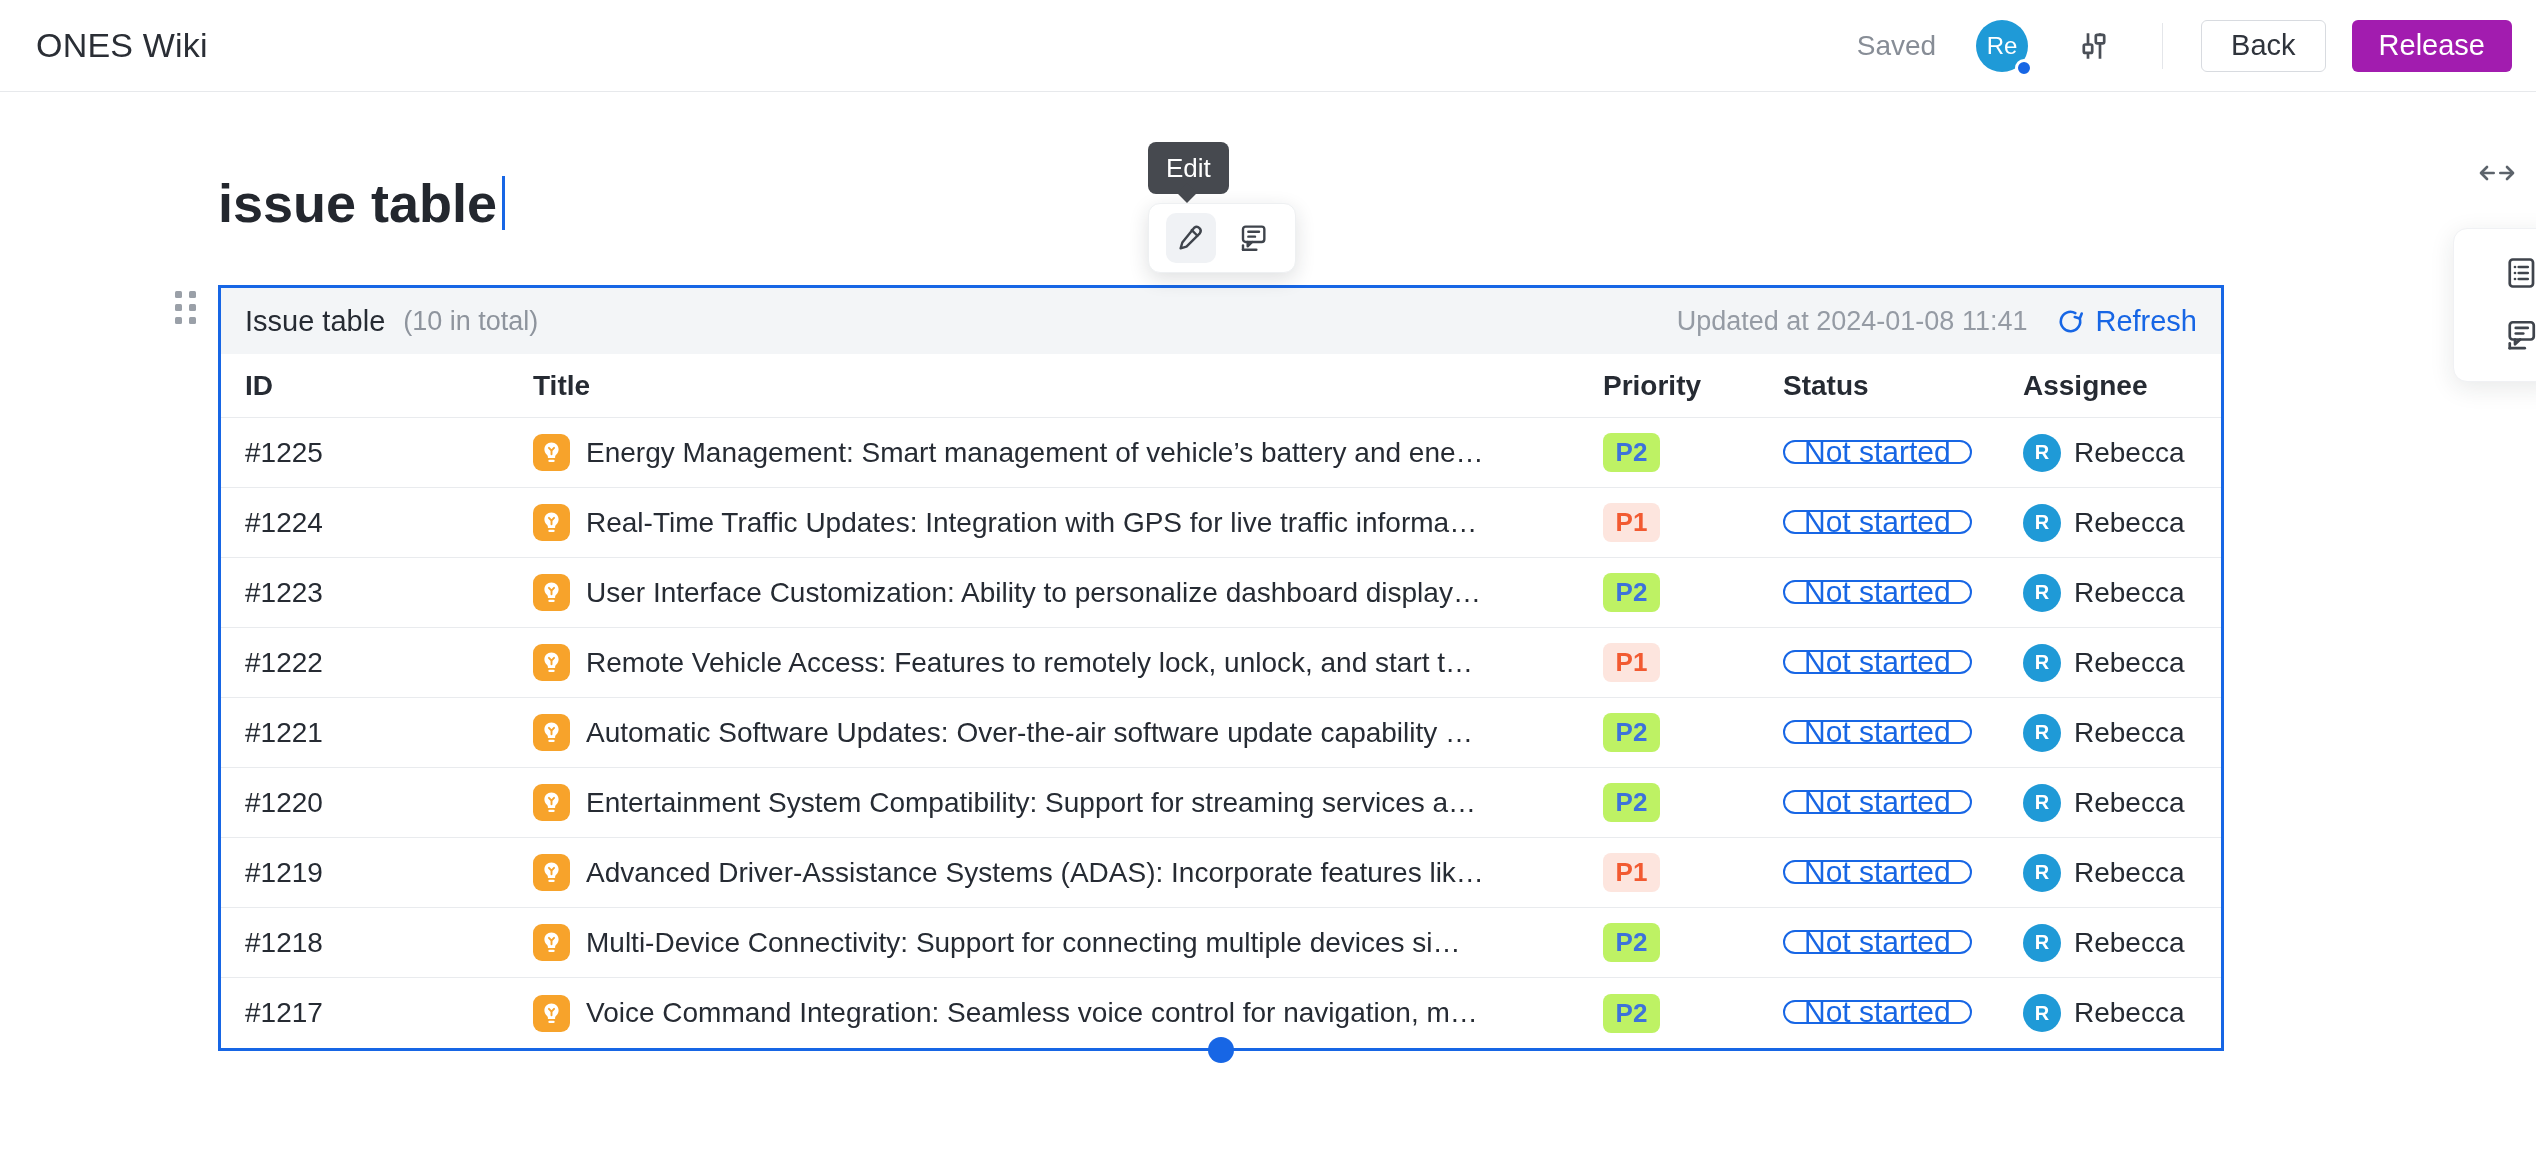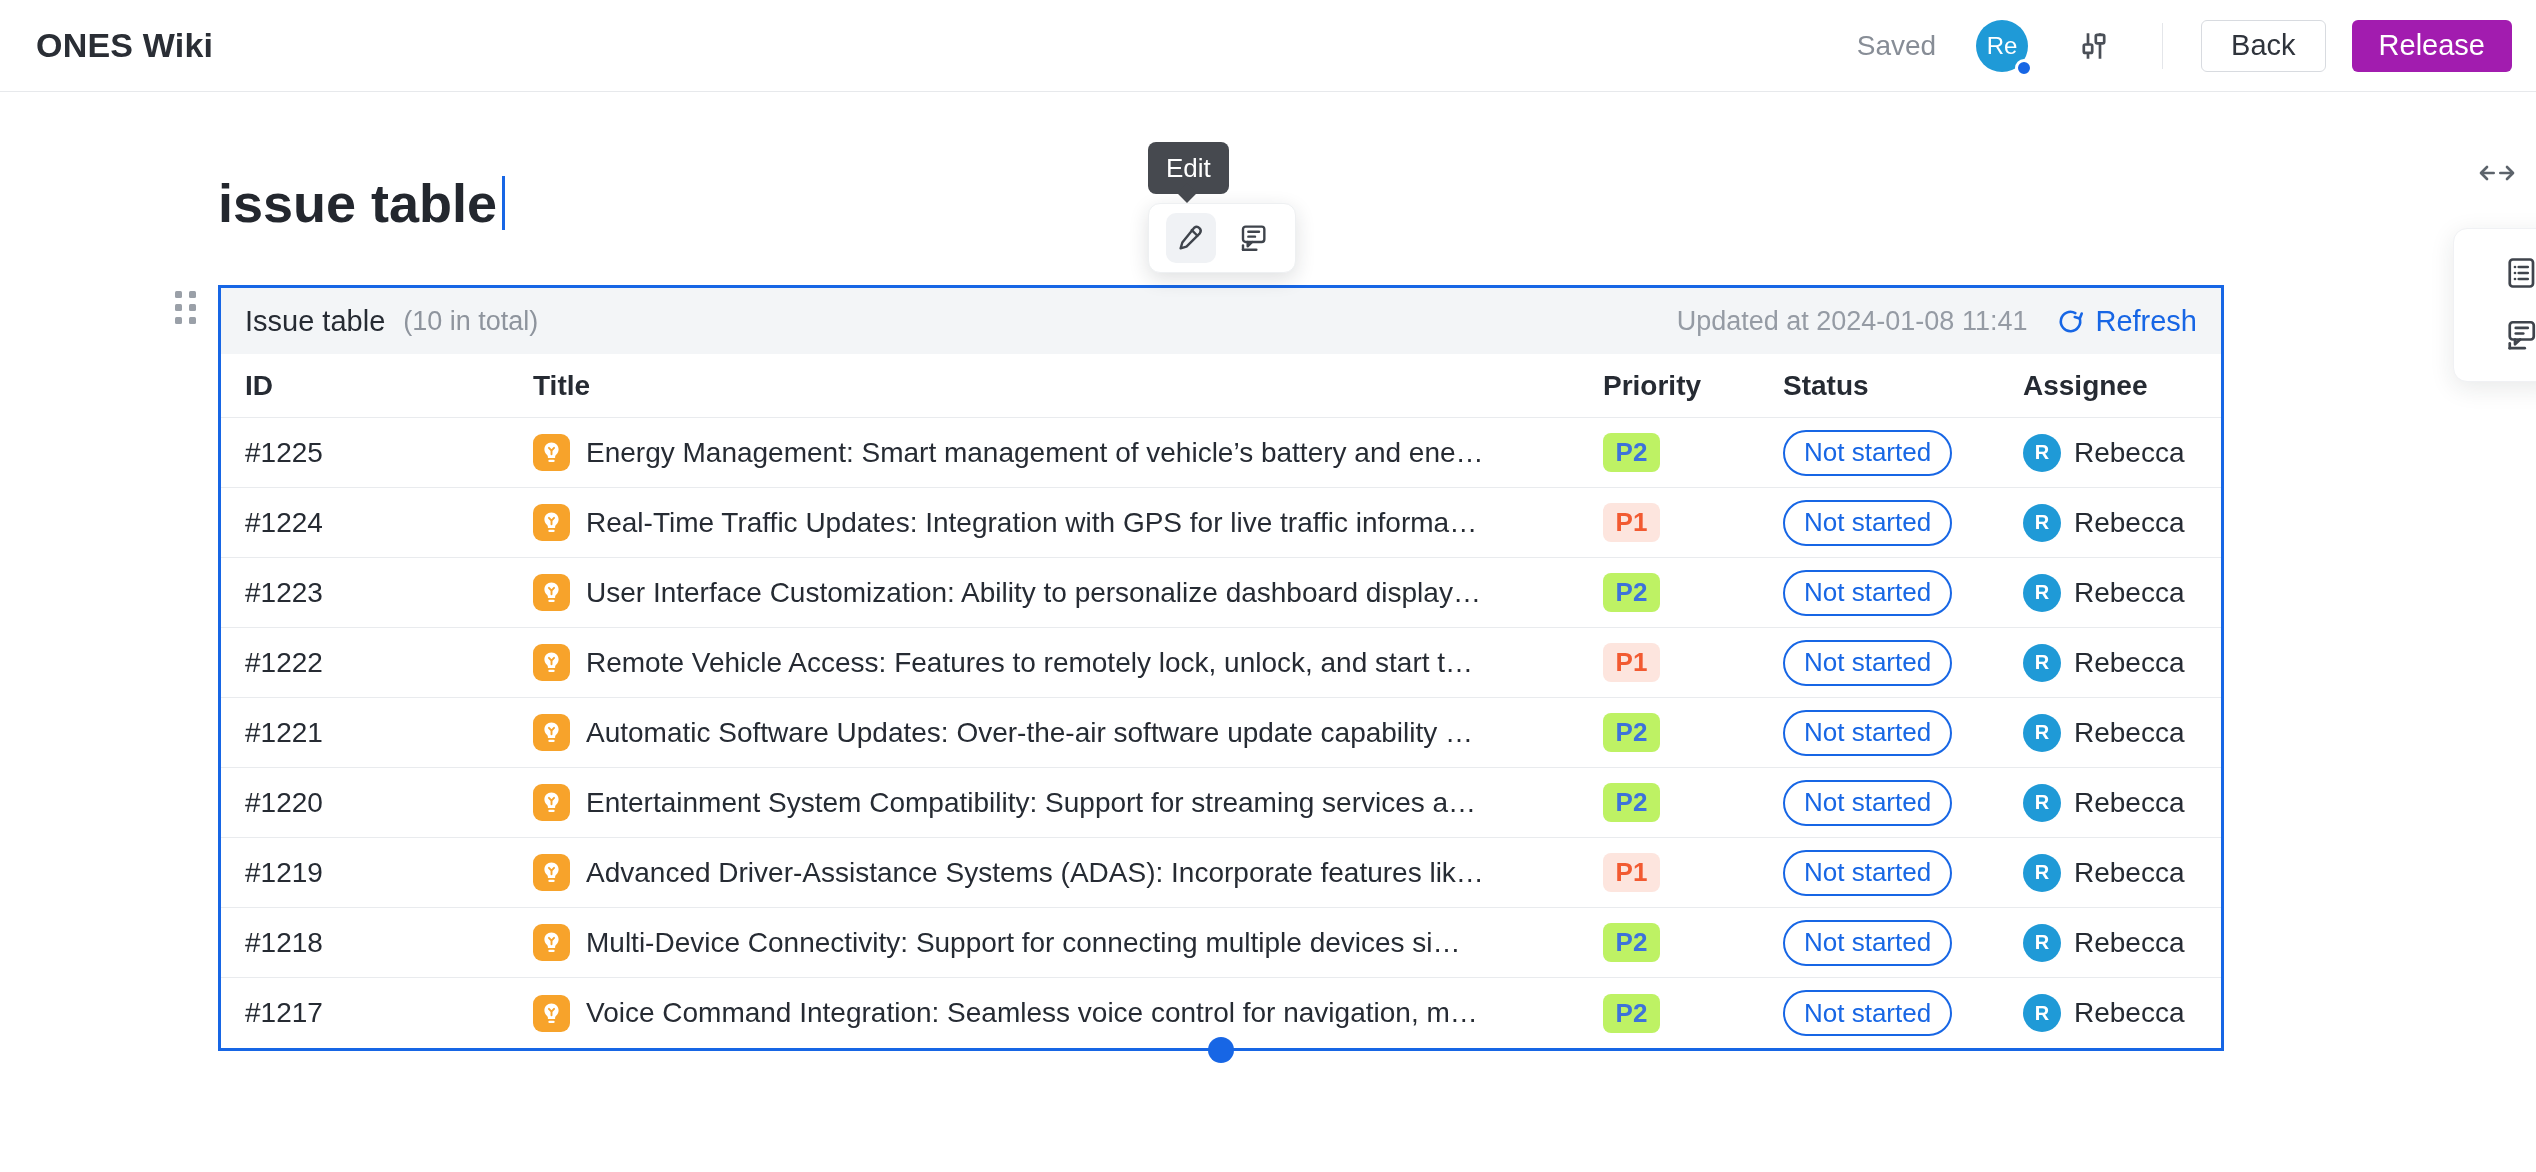--- a/index.html
+++ b/index.html
@@ -10,21 +10,21 @@
     font-family:"Liberation Sans", sans-serif;
   }
 
   
   .topbar {
     position:absolute; left:0; top:0; width:2536px; height:92px;
     border-bottom:1px solid #e7e9ec;
     display:flex; align-items:center; justify-content:space-between;
     padding:0 24px 0 36px; background:#fff; z-index:10;
   }
-  .brand { font-size:34px; font-weight:700; color:#2a2e35; letter-spacing:.2px; }
+  .brand { font-size:34px; font-weight:400; color:#2a2e35; letter-spacing:.2px; }
   .topbar-right { display:flex; align-items:center; }
   .saved { font-size:28px; color:#878d96; margin-right:40px; }
   .avatar {
     width:52px; height:52px; border-radius:50%; background:#1f9ad7; color:#fff;
     font-size:24px; display:flex; align-items:center; justify-content:center;
     position:relative; margin-right:48px; cursor:default;
   }
   .avatar .presence-dot {
     position:absolute; right:-5px; bottom:-5px; width:18px; height:18px;
     border-radius:50%; background:#1766e5; border:3px solid #fff;
@@ -112,22 +112,22 @@
     display:flex; align-items:center; justify-content:center;
   }
   .badge {
     display:inline-flex; align-items:center; justify-content:center;
     min-width:57px; height:39px; padding:0 10px; border-radius:8px;
     font-size:26px; font-weight:600;
   }
   .badge.p2 { background:#bef264; color:#3d72da; }
   .badge.p1 { background:#fde5de; color:#f25a31; }
   .pill {
-    display:inline-flex; align-items:center; height:46px; padding:0 19px;
-    border:2px solid #1766e5; border-radius:999px; color:#1766e5; font-size:26px;
+    display:inline-flex; align-items:center; height:24px; padding:0 19px;
+    border:2px solid #1766e5; border-radius:999px; color:#1766e5; font-size:30px;
     background:#fff;
   }
   .assignee { display:flex; align-items:center; gap:13px; }
   .r-avatar {
     width:38px; height:38px; border-radius:50%; background:#1f9ad7; color:#fff;
     font-size:20px; font-weight:600; display:flex; align-items:center; justify-content:center;
   }
   .bottom-dot {
     position:absolute; left:50%; bottom:-15px; transform:translateX(-50%);
     width:26px; height:26px; border-radius:50%; background:#1766e5; cursor:ns-resize;

